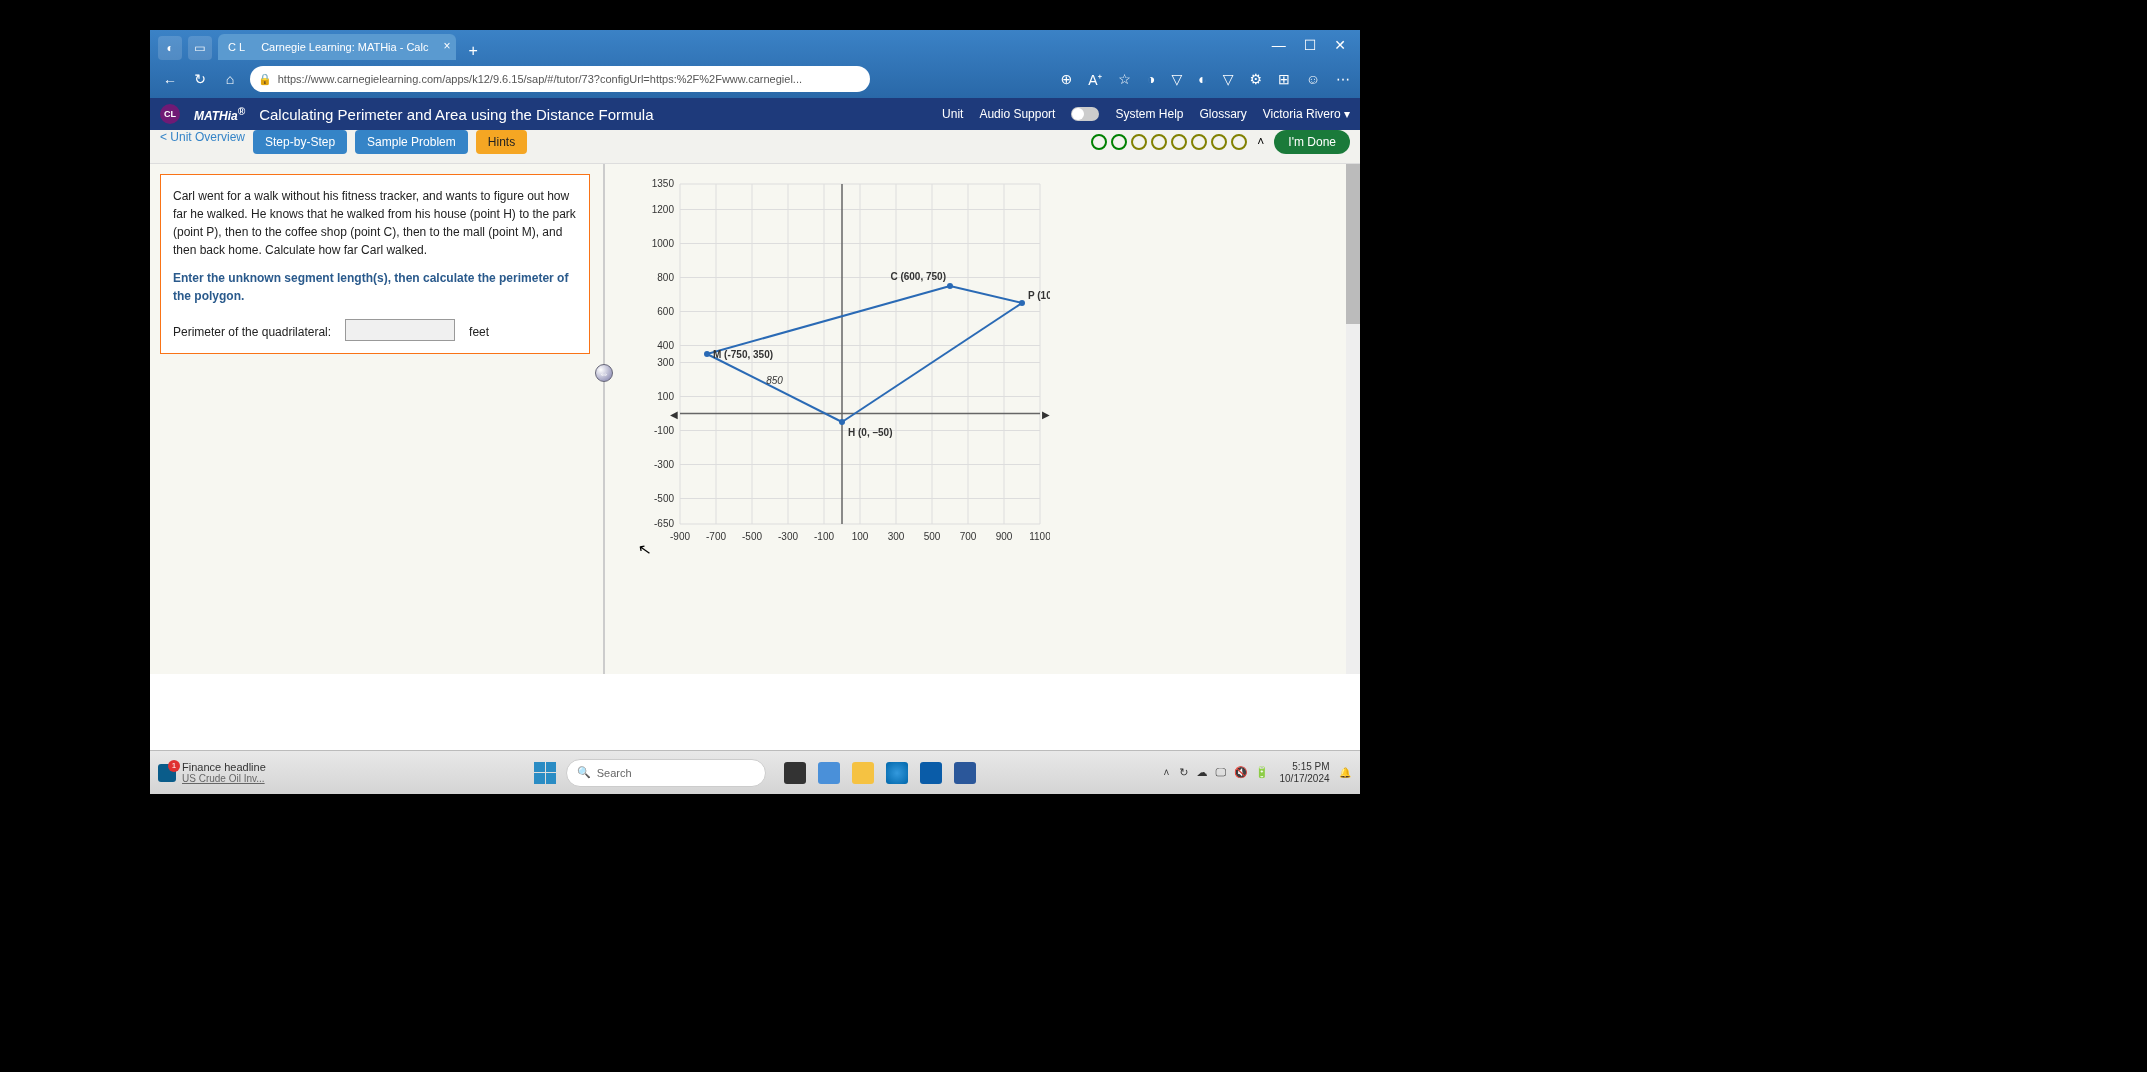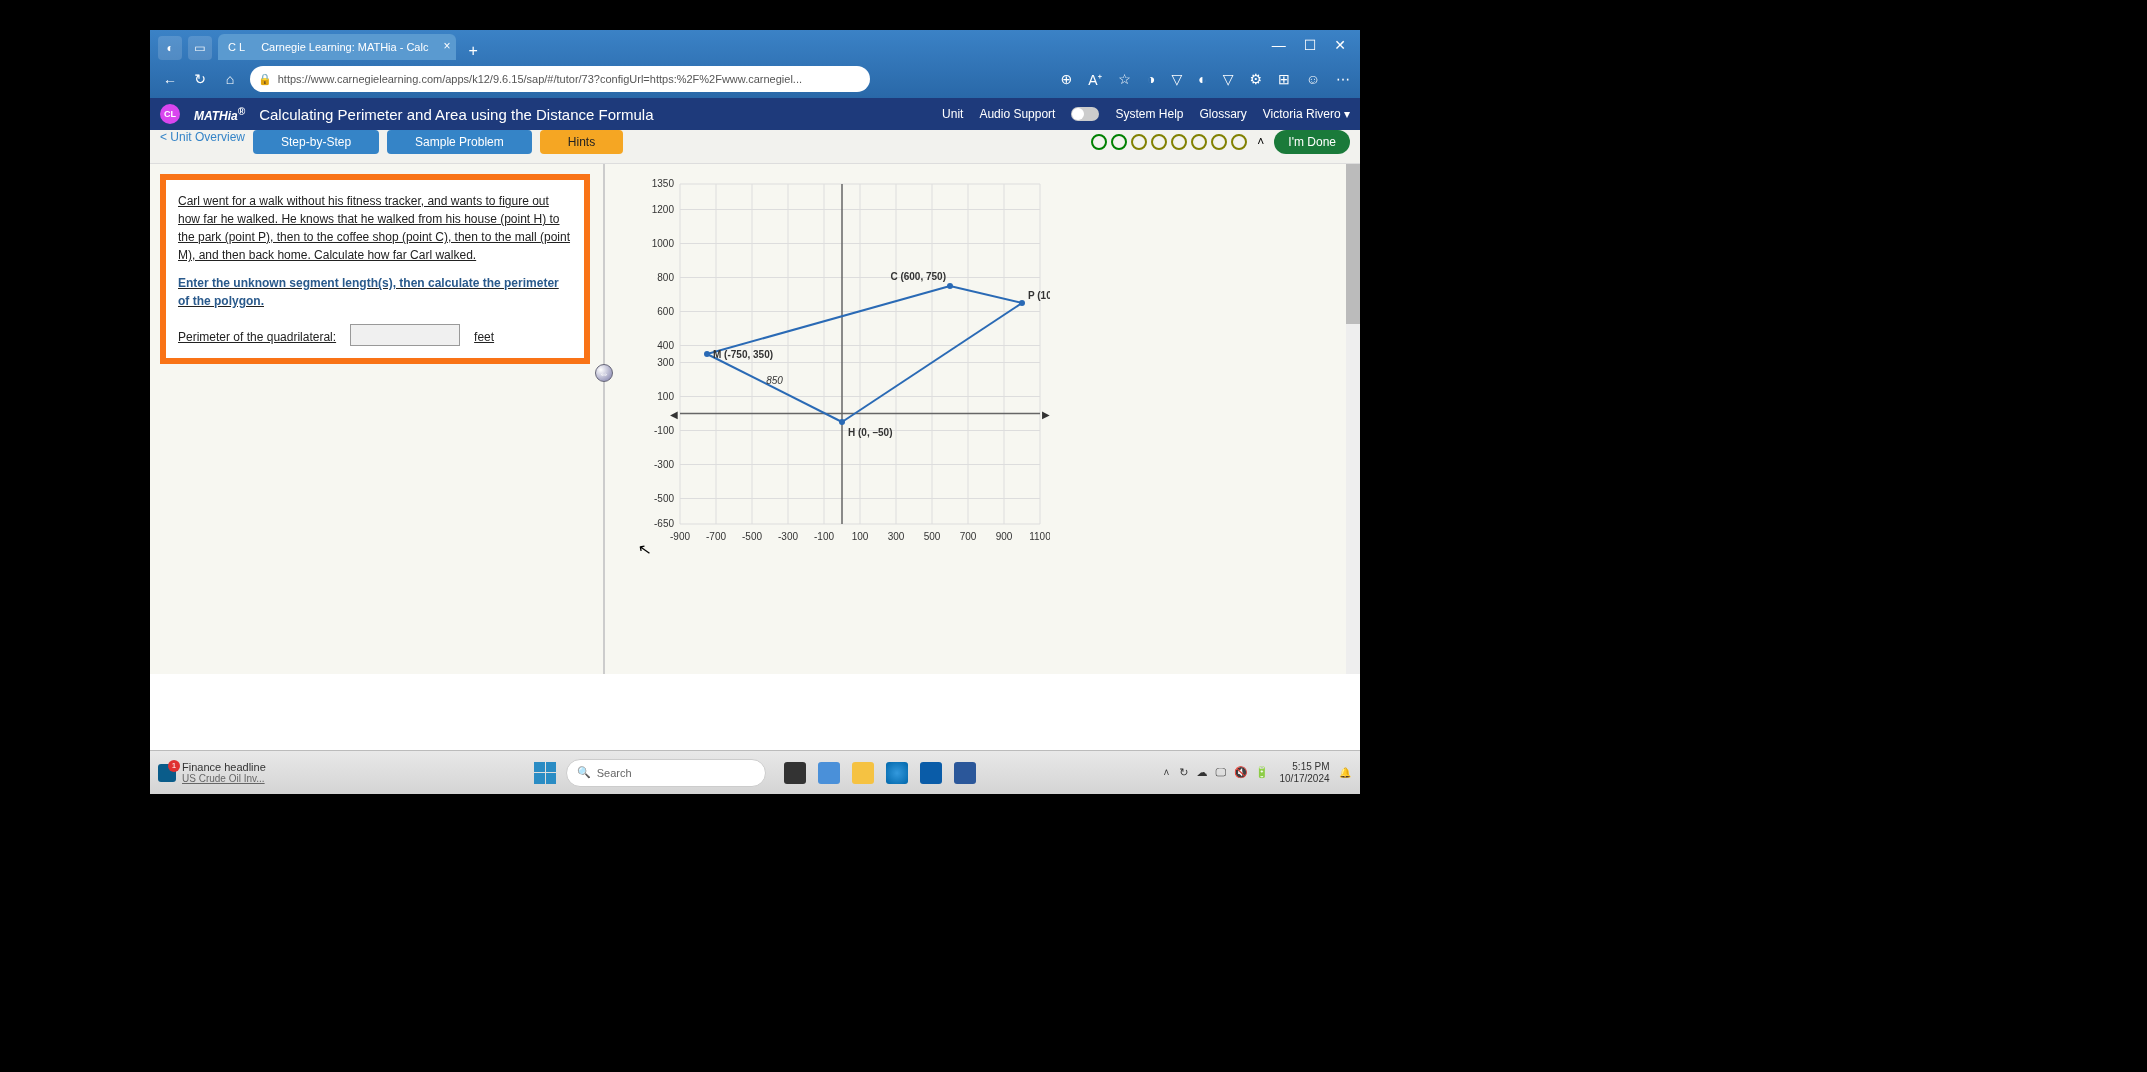--- a/index.html
+++ b/index.html
@@ -12,40 +12,40 @@
 .tab-close { position:absolute; right:6px; top:5px; color:#fff; font-size:12px; }
 .tab-plus { color:#fff; font-size:16px; padding:0 6px; }
 .win-btns { margin-left:auto; display:flex; gap:18px; padding-right:14px; color:#fff; font-size:14px; align-self:center; }
 .addr-row { height:38px; display:flex; align-items:center; gap:10px; padding:0 10px; color:#fff; }
 .addr-btn { width:20px; height:20px; display:flex; align-items:center; justify-content:center; font-size:14px; }
 .addr-bar { flex:0 0 620px; height:26px; background:#fff; border-radius:13px; display:flex; align-items:center; padding:0 8px; color:#555; font-size:11px; gap:6px; }
 .addr-icons { margin-left:auto; display:flex; gap:16px; align-items:center; }
 .addr-icons span { font-size:14px; }
 
 .app-header { height:32px; background:#1e3a7b; display:flex; align-items:center; padding:0 10px; color:#fff; font-size:12px; gap:14px; }
-.logo-badge { width:20px; height:20px; border-radius:50%; background:#d946ef; color:#fff; display:flex; align-items:center; justify-content:center; font-size:9px; font-weight:bold; }
+.logo-badge { width:20px; height:20px; border-radius:50%; background:#701a75; color:#fff; display:flex; align-items:center; justify-content:center; font-size:9px; font-weight:bold; }
 .logo-text { font-size:12px; font-weight:bold; font-style:italic; }
 .topic { font-size:15px; }
 .app-header .rlinks { margin-left:auto; display:flex; align-items:center; gap:16px; }
 .toggle { width:28px; height:14px; border-radius:7px; background:#ccc; position:relative; }
 .toggle::after { content:''; position:absolute; left:1px; top:1px; width:12px; height:12px; border-radius:50%; background:#fff; }
 
 .sub-header { height:34px; background:#f2f2ee; border-bottom:1px solid #ddd; display:flex; align-items:flex-start; padding:0 10px; gap:8px; font-size:12px; }
 .link-ov { color:#3584c7; cursor:pointer; }
-.pill { padding:5px 28px; border-radius:4px; color:#fff; font-size:12px; }
+.pill { padding:5px 12px; border-radius:4px; color:#fff; font-size:12px; }
 .pill-blue { background:#3584c7; }
 .pill-orange { background:#f5a623; color:#222; }
 .circles { margin-left:auto; display:flex; gap:4px; align-items:center; }
 .circ { width:16px; height:16px; border-radius:50%; border:2px solid #808000; }
 .circ.cur { border-color:#008000; }
 .caret { font-size:12px; margin:0 6px; }
 .done-btn { background:#1a7a3a; color:#fff; padding:5px 14px; border-radius:12px; font-size:12px; }
 
 .work-area { position:relative; height:510px; background:#f7f7f1; }
-.problem-panel { position:absolute; left:10px; top:10px; width:430px; background:#fff; border:6px solid #f97316; padding:12px; font-size:12px; color:#222; line-height:1.5;text-decoration:underline; }
+.problem-panel { position:absolute; left:10px; top:10px; width:430px; background:#fff; border:1px solid #f97316; padding:12px; font-size:12px; color:#222; line-height:1.5; }
 .prob-text { margin-bottom:10px; }
 .prob-instr { font-weight:bold; color:#2a5a8c; margin-bottom:14px; }
 .answer-row { display:flex; align-items:flex-end; gap:14px; }
 .answer-input { width:110px; height:22px; border:1px solid #999; background:#f0f0f0; }
 
 .drag-handle { position:absolute; left:445px; top:200px; width:18px; height:18px; border-radius:50%; background:radial-gradient(circle at 30% 30%,#fff,#7a7aa8); border:1px solid #667; display:flex; align-items:center; justify-content:center; color:#fff; font-size:10px; }
 .drag-track { position:absolute; left:453px; top:0; width:2px; height:510px; background:#ccc; }
 
 .graph-zone { position:absolute; left:480px; top:10px; width:420px; height:380px; }
 .chart-svg { width:100%; height:100%; }

